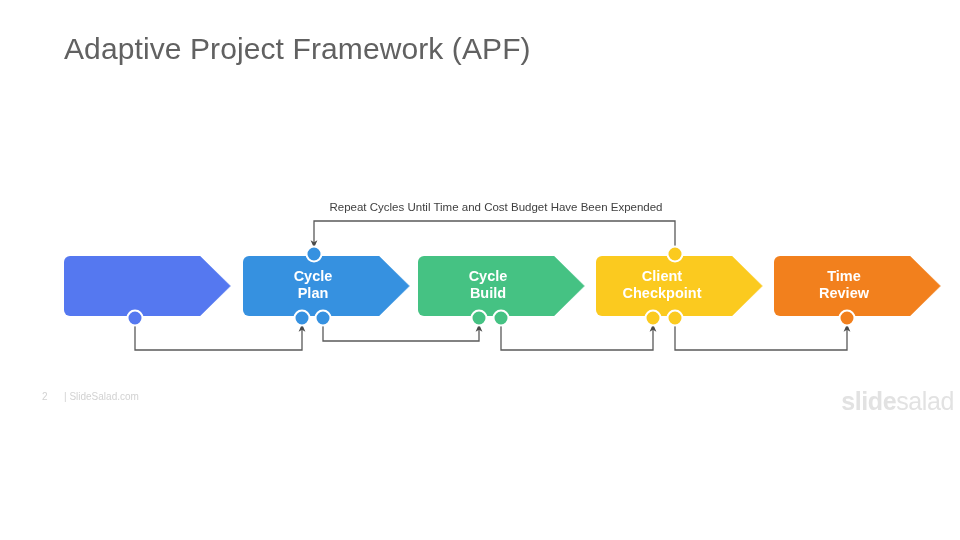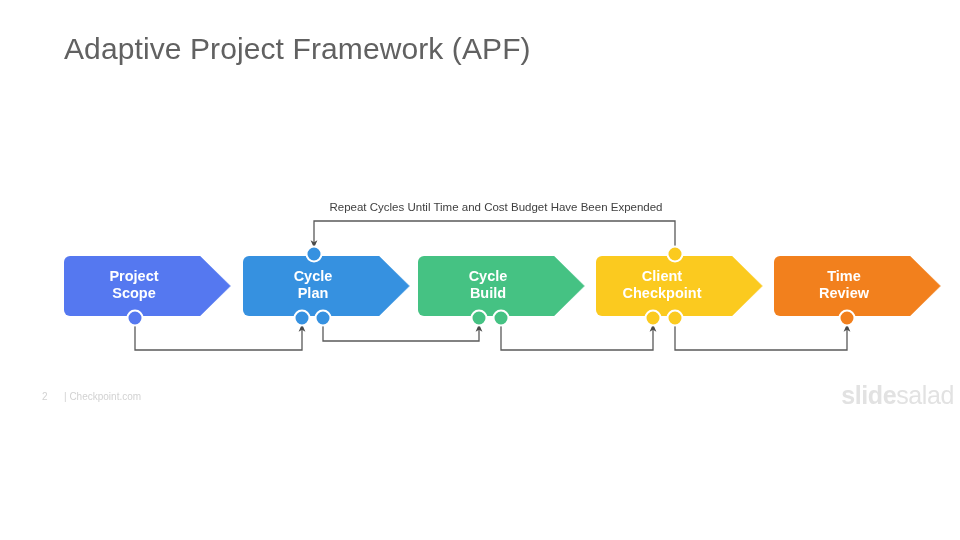--- a/index.html
+++ b/index.html
@@ -86,21 +86,21 @@
     position: absolute;
     left: 40px;
     bottom: 14px;
     font-size: 10px;
     color: #d2d2d2;
     white-space: nowrap;
   }
   #brand-logo {
     position: absolute;
     right: 30px;
-    bottom: 6px;
+    bottom: 0;
     font-size: 25px;
     color: #e2e2e2;
     letter-spacing: -0.4px;
   }
   #brand-logo .b1 { font-weight: 600; }
   #brand-logo .b2 { font-weight: 300; }
 </style>
 </head>
 <body>
 
@@ -194,37 +194,35 @@
       </g>
       <g>
         <circle cx="651" cy="318" r="7.5" fill="#FBCA1F" stroke="#ffffff" stroke-width="2"></circle>
       </g>
 
       <g>
         <circle cx="823" cy="318" r="7.5" fill="#F2801D" stroke="#ffffff" stroke-width="2"></circle>
       </g>
     </svg>
 
-    <div class="chev-label" style="left:40px; top:268px; width:140px;">Project
-Scope</div>
 
     <div class="chev-label" style="left:219px; top:268px; width:140px;">Cycle
 Plan</div>
 
     <div class="chev-label" style="left:394px; top:268px; width:140px;">Cycle
 Build</div>
 
     <div class="chev-label" style="left:568px; top:268px; width:140px;">Client
 Checkpoint</div>
 
     <div class="chev-label" style="left:750px; top:268px; width:140px;">Time
 Review</div>
 
     <div id="loop-caption">
       <span>Repeat Cycles Until Time and Cost Budget Have Been Expended</span>
     </div>
   </div>
 
   <div id="footer-page">2</div>
-  <div id="footer-site">| Checkpoint.com</div>
+  <div id="footer-site">| SlideSalad.com</div>
   <div id="brand-logo"><span class="b1">slide</span><span class="b2">salad</span></div>
 
 </div>
 
 </body></html>

